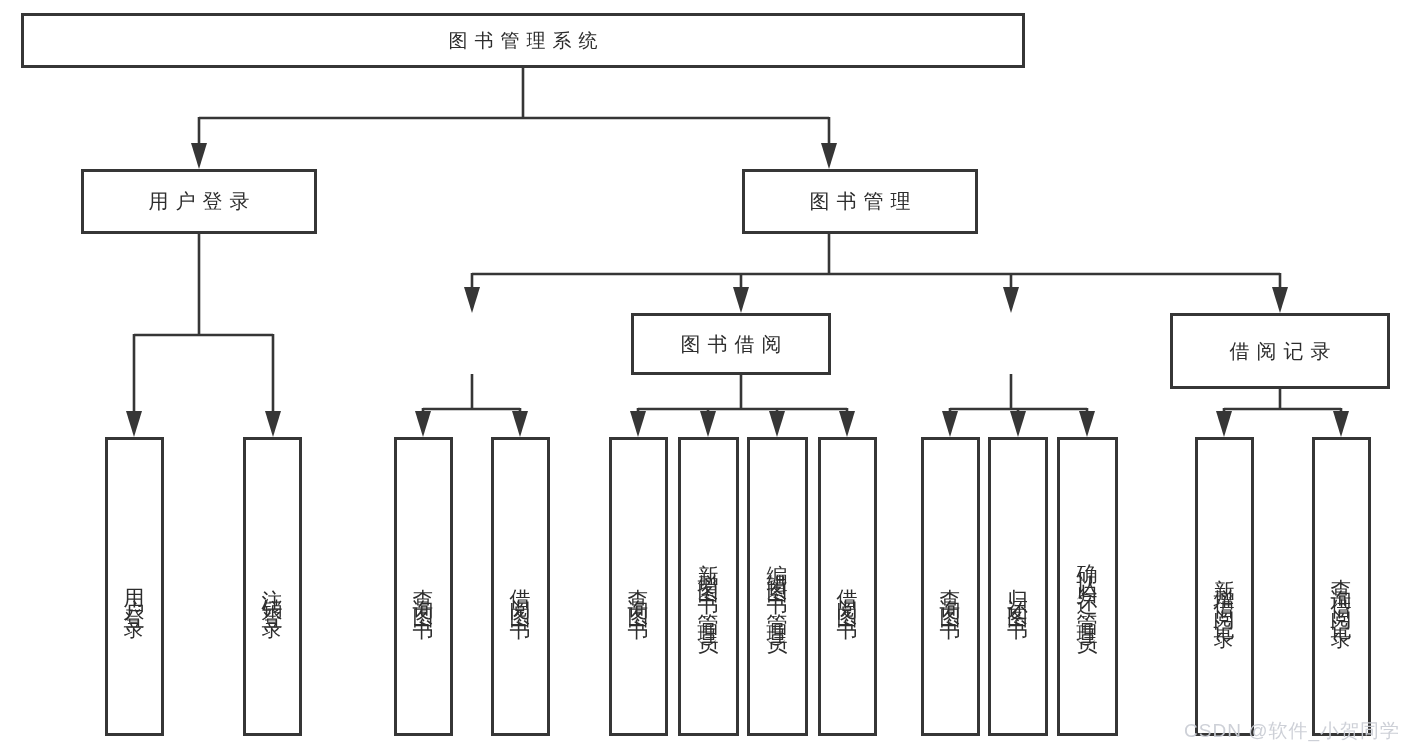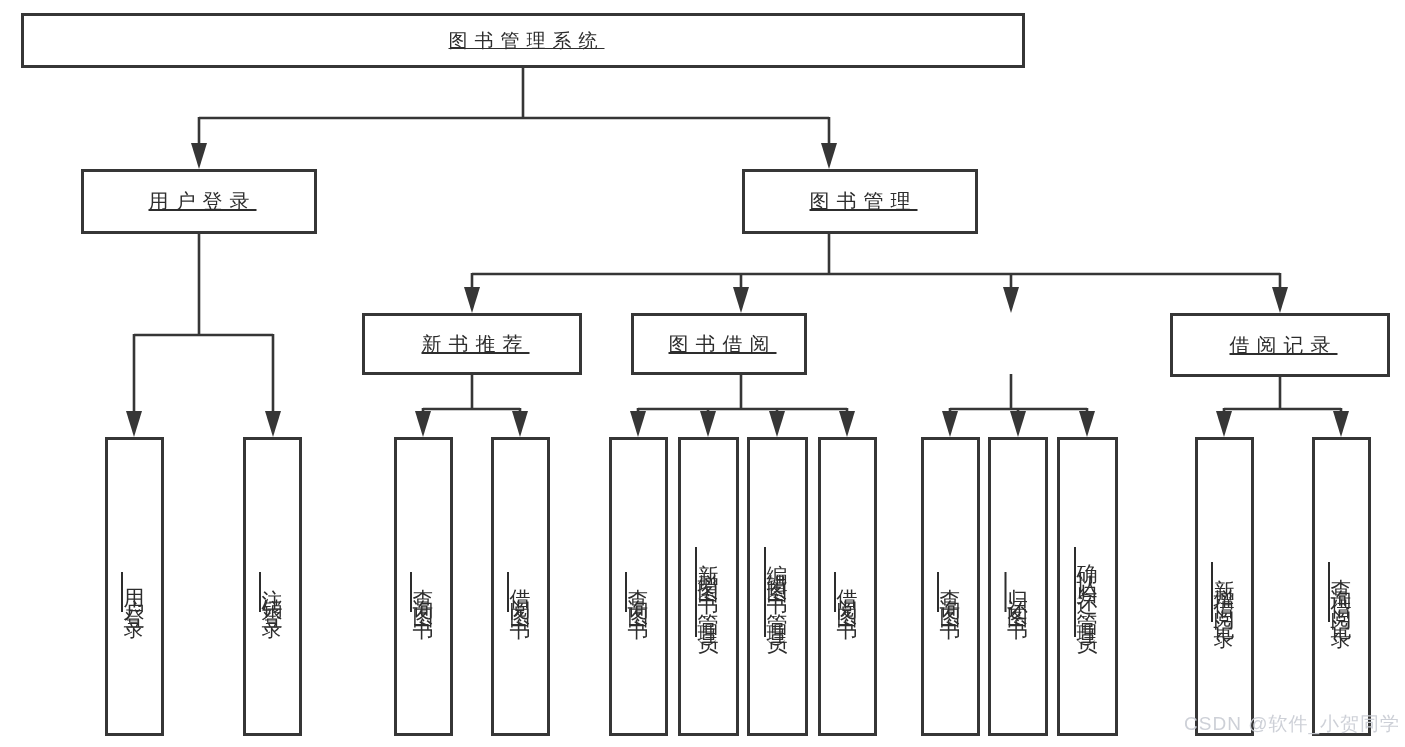--- a/index.html
+++ b/index.html
@@ -4,31 +4,31 @@
 <style>
   html,body{margin:0;padding:0;background:#ffffff;}
   .canvas{
     position:relative;width:1405px;height:747px;background:#ffffff;
     overflow:hidden;font-family:"Liberation Sans",sans-serif;color:#2d2d2d;
   }
   .connectors{position:absolute;left:0;top:0;z-index:1;}
   .box{
     position:absolute;background:#ffffff;border:3px solid #363636;
     box-sizing:border-box;display:flex;align-items:center;justify-content:center;
-    z-index:2;color:#2d2d2d;text-decoration:underline;
+    z-index:2;color:#2d2d2d;
   }
   .box.h span{font-size:20px;letter-spacing:7px;margin-right:-7px;white-space:nowrap;}
   .box.root span{font-size:19px;}
   .box.v{top:437px;width:59px;height:299px;}
   .vtext{
     writing-mode:vertical-rl;text-orientation:mixed;
     font-size:21px;line-height:1;letter-spacing:10px;margin-bottom:-10px;
   }
   .watermark{
-    position:absolute;right:5px;bottom:10px;z-index:3;
+    position:absolute;right:5px;bottom:3px;z-index:3;
     font-size:19px;letter-spacing:1px;color:rgba(202,206,213,0.95);
     white-space:nowrap;
   }
 </style>
 </head>
 <body>
 
 <div class="canvas">
 
   <svg class="connectors" width="1405" height="747" viewBox="0 0 1405 747">
@@ -68,27 +68,24 @@
     <span>图书管理系统</span>
   </div>
 
   <div class="box h" style="left:81px;top:169px;width:236px;height:65px">
     <span>用户登录</span>
   </div>
   <div class="box h" style="left:742px;top:169px;width:236px;height:65px">
     <span>图书管理</span>
   </div>
 
-  <div class="box h" style="left:362px;top:313px;width:220px;height:62px">
-    <span>新书推荐</span>
-  </div>
-  <div class="box h" style="left:631px;top:313px;width:176px;height:62px">
+  <div class="box h" style="left:631px;top:313px;width:200px;height:62px">
     <span>图书借阅</span>
   </div>
-  <div class="box h" style="left:1170px;top:313px;width:220px;height:64px">
+  <div class="box h" style="left:1170px;top:313px;width:220px;height:76px">
     <span>借阅记录</span>
   </div>
 
   <div class="box v" style="left:105px">
     <span class="vtext">用户登录</span>
   </div>
   <div class="box v" style="left:243px">
     <span class="vtext">注销登录</span>
   </div>
 

